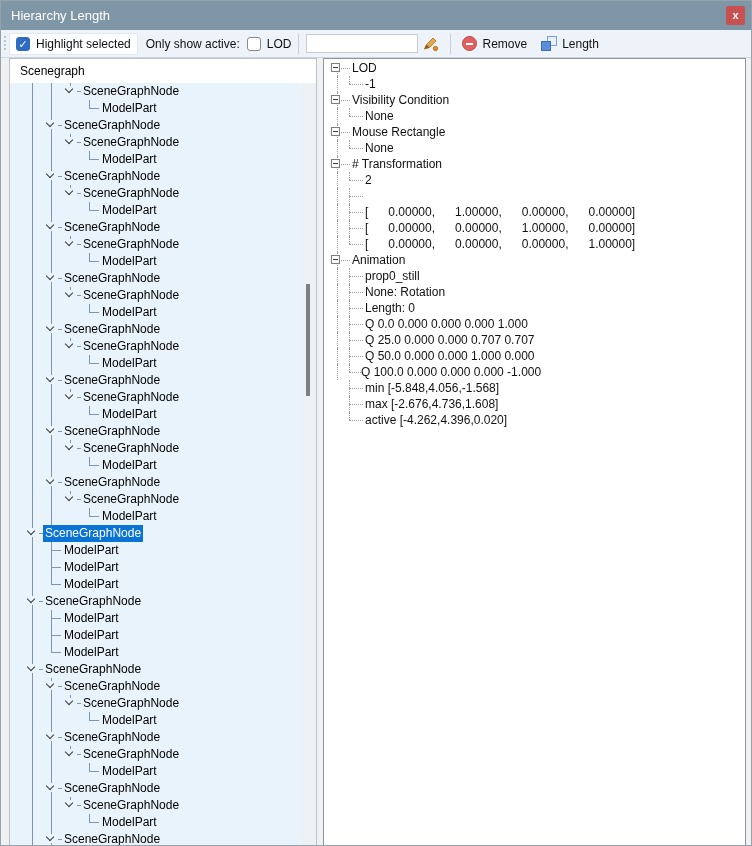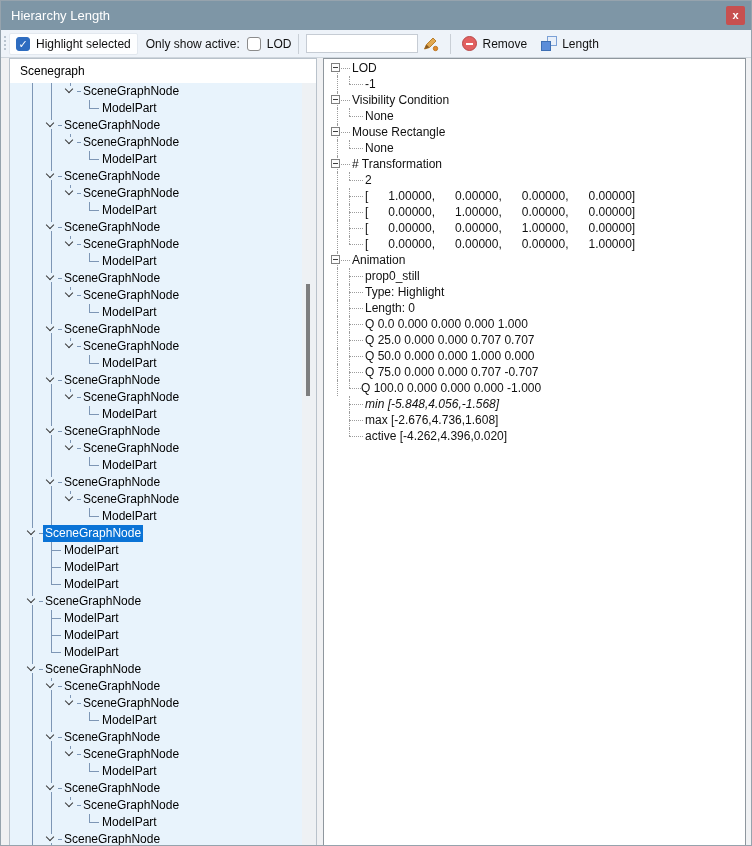--- a/index.html
+++ b/index.html
@@ -513,21 +513,20 @@
         <div class="prow">
           <span class="pvl pline" style="left: 13px;"></span>
           <span class="pvh pline" style="left: 25px;"></span>
           <span class="ph pline" style="left: 25px; width: 14px;"></span>
           <span class="plabel" style="left: 41px;">2</span>
         </div>
         <div class="prow">
           <span class="pvl pline" style="left: 13px;"></span>
           <span class="pvl pline" style="left: 25px;"></span>
           <span class="ph pline" style="left: 25px; width: 14px;"></span>
-          <span class="plabel" style="left: 41px;">[      1.00000,      0.00000,      0.00000,      0.00000]</span>
         </div>
         <div class="prow">
           <span class="pvl pline" style="left: 13px;"></span>
           <span class="pvl pline" style="left: 25px;"></span>
           <span class="ph pline" style="left: 25px; width: 14px;"></span>
           <span class="plabel" style="left: 41px;">[      0.00000,      1.00000,      0.00000,      0.00000]</span>
         </div>
         <div class="prow">
           <span class="pvl pline" style="left: 13px;"></span>
           <span class="pvl pline" style="left: 25px;"></span>
@@ -551,21 +550,21 @@
         <div class="prow">
           <span class="pvl pline" style="left: 13px;"></span>
           <span class="pvl pline" style="left: 25px;"></span>
           <span class="ph pline" style="left: 25px; width: 14px;"></span>
           <span class="plabel" style="left: 41px;">prop0_still</span>
         </div>
         <div class="prow">
           <span class="pvl pline" style="left: 13px;"></span>
           <span class="pvl pline" style="left: 25px;"></span>
           <span class="ph pline" style="left: 25px; width: 14px;"></span>
-          <span class="plabel" style="left: 41px;">Type: Highlight</span>
+          <span class="plabel" style="left: 41px;">None: Rotation</span>
         </div>
         <div class="prow">
           <span class="pvl pline" style="left: 13px;"></span>
           <span class="pvl pline" style="left: 25px;"></span>
           <span class="ph pline" style="left: 25px; width: 14px;"></span>
           <span class="plabel" style="left: 41px;">Length: 0</span>
         </div>
         <div class="prow">
           <span class="pvl pline" style="left: 13px;"></span>
           <span class="pvl pline" style="left: 25px;"></span>
@@ -579,34 +578,28 @@
           <span class="plabel" style="left: 41px;">Q 25.0 0.000 0.000 0.707 0.707</span>
         </div>
         <div class="prow">
           <span class="pvl pline" style="left: 13px;"></span>
           <span class="pvl pline" style="left: 25px;"></span>
           <span class="ph pline" style="left: 25px; width: 14px;"></span>
           <span class="plabel" style="left: 41px;">Q 50.0 0.000 0.000 1.000 0.000</span>
         </div>
         <div class="prow">
           <span class="pvl pline" style="left: 13px;"></span>
-          <span class="pvl pline" style="left: 25px;"></span>
-          <span class="ph pline" style="left: 25px; width: 14px;"></span>
-          <span class="plabel" style="left: 41px;">Q 75.0 0.000 0.000 0.707 -0.707</span>
-        </div>
-        <div class="prow">
-          <span class="pvl pline" style="left: 13px;"></span>
           <span class="pvh pline" style="left: 25px;"></span>
           <span class="ph pline" style="left: 25px; width: 14px;"></span>
           <span class="plabel" style="left: 37px;">Q 100.0 0.000 0.000 0.000 -1.000</span>
         </div>
         <div class="prow">
           <span class="pvl pline" style="left: 25px;"></span>
           <span class="ph pline" style="left: 25px; width: 14px;"></span>
-          <span class="plabel" style="left: 41px; font-style: italic;">min [-5.848,4.056,-1.568]</span>
+          <span class="plabel" style="left: 41px;">min [-5.848,4.056,-1.568]</span>
         </div>
         <div class="prow">
           <span class="pvl pline" style="left: 25px;"></span>
           <span class="ph pline" style="left: 25px; width: 14px;"></span>
           <span class="plabel" style="left: 41px;">max [-2.676,4.736,1.608]</span>
         </div>
         <div class="prow">
           <span class="pvh pline" style="left: 25px;"></span>
           <span class="ph pline" style="left: 25px; width: 14px;"></span>
           <span class="plabel" style="left: 41px;">active [-4.262,4.396,0.020]</span>

